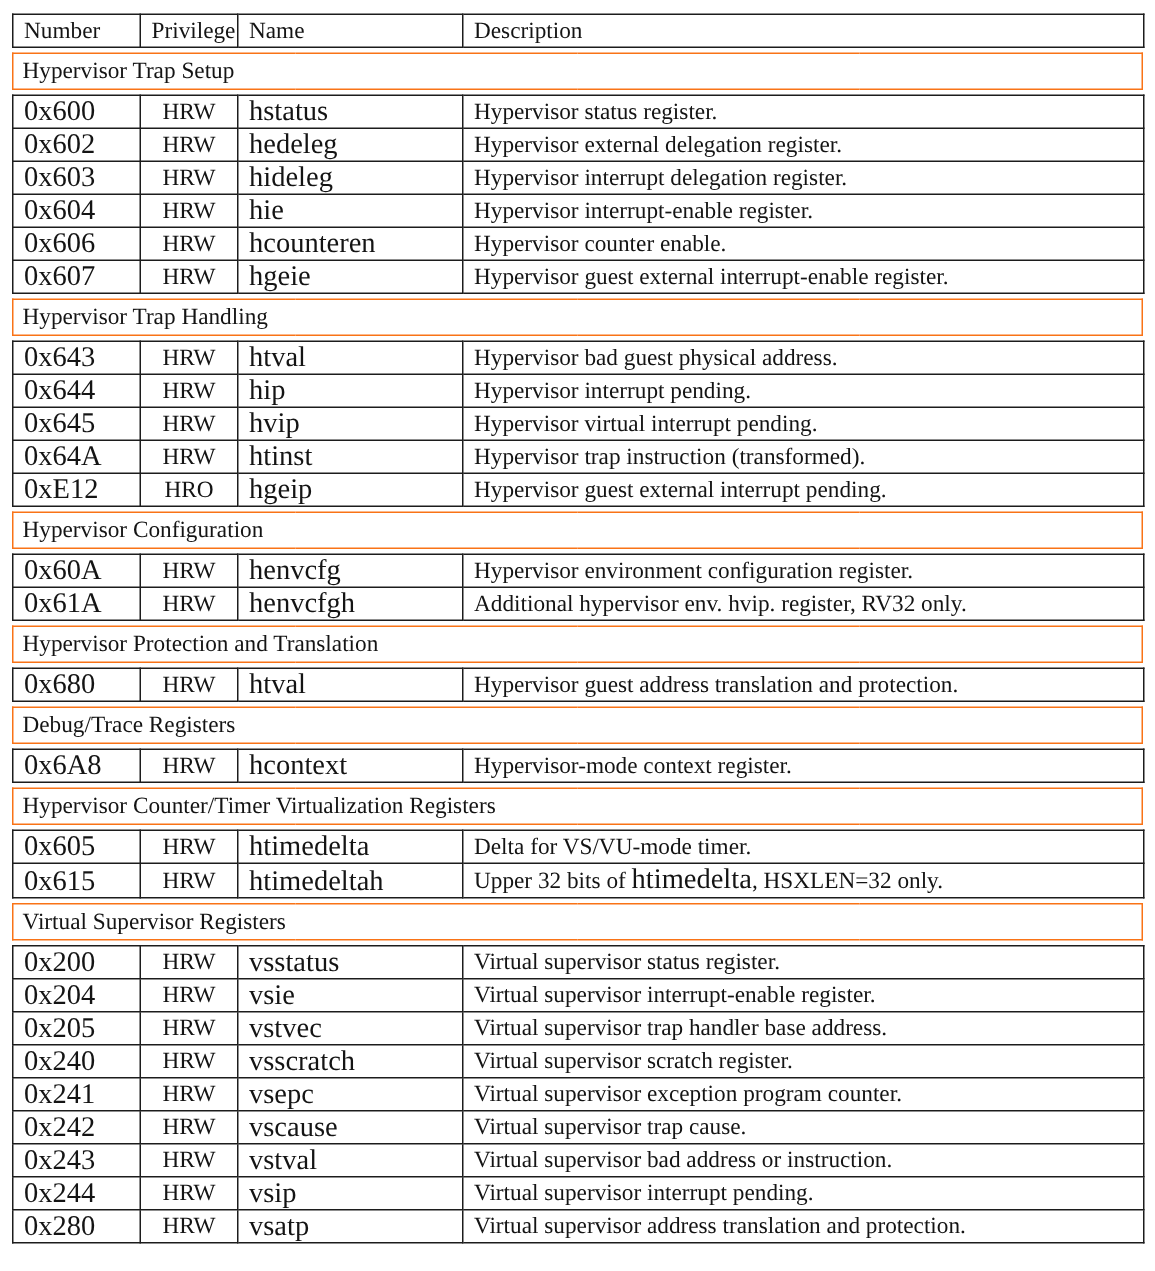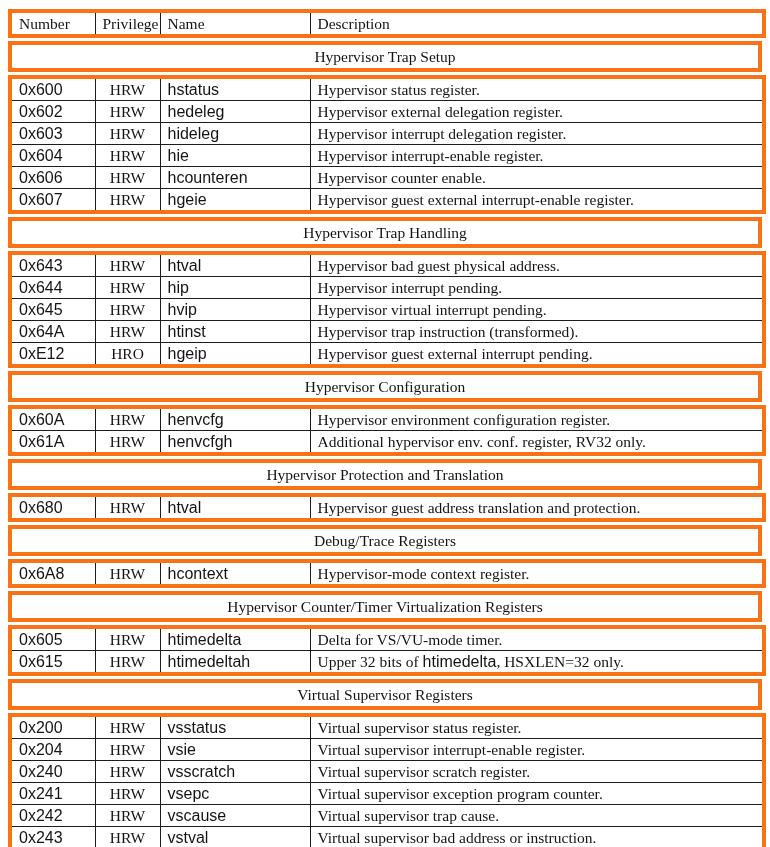--- a/index.html
+++ b/index.html
@@ -9,42 +9,41 @@
     font-family: "Liberation Serif", "DejaVu Serif", serif;
     color: #141414; font-size: 15.5px;
   }
   .page { padding: 9px 8px 0 8px; }
 
   table.block {
     border-collapse: collapse;
     table-layout: fixed;
     width: 754px;
     margin: 0 0 3px 0;
-    border: 4px solid #f97316;
+    border: 1px solid #f97316;
   }
   .head-block th, .rows-block td {
     border: 1px solid #1c1c1c;
     padding: 1px 7px;
     line-height: 19px;
     font-weight: normal;
     text-align: left;
     overflow: hidden;
     white-space: nowrap;
   }
   .title-block td {
     border: none;
     padding: 2px 6px;
     line-height: 19px;
-    text-align: center;
     white-space: nowrap;
     overflow: hidden;
   }
   .cell-number, .cell-name, code.tt {
-    font-family: Liberation Sans, sans-serif;
-    font-size: 16px;
+    font-family: Liberation Serif, serif;
+    font-size: 19px;
   }
   .cell-privilege { text-align: center !important; }
 </style>
 </head>
 <body>
 
 <div class="page">
 
   <table class="block head-block">
     <colgroup>
@@ -182,21 +181,21 @@
           <tr>
             <td class="cell-number">0x60A</td>
             <td class="cell-privilege">HRW</td>
             <td class="cell-name">henvcfg</td>
             <td class="cell-description">Hypervisor environment configuration register.</td>
           </tr>
           <tr>
             <td class="cell-number">0x61A</td>
             <td class="cell-privilege">HRW</td>
             <td class="cell-name">henvcfgh</td>
-            <td class="cell-description">Additional hypervisor env. conf. register, RV32 only.</td>
+            <td class="cell-description">Additional hypervisor env. hvip. register, RV32 only.</td>
           </tr>
         </tbody>
       </table>
       <table class="block title-block">
         <tbody>
           <tr>
             <td colspan="4">Hypervisor Protection and Translation</td>
           </tr>
         </tbody>
       </table>
@@ -289,20 +288,26 @@
             <td class="cell-name">vsstatus</td>
             <td class="cell-description">Virtual supervisor status register.</td>
           </tr>
           <tr>
             <td class="cell-number">0x204</td>
             <td class="cell-privilege">HRW</td>
             <td class="cell-name">vsie</td>
             <td class="cell-description">Virtual supervisor interrupt-enable register.</td>
           </tr>
           <tr>
+            <td class="cell-number">0x205</td>
+            <td class="cell-privilege">HRW</td>
+            <td class="cell-name">vstvec</td>
+            <td class="cell-description">Virtual supervisor trap handler base address.</td>
+          </tr>
+          <tr>
             <td class="cell-number">0x240</td>
             <td class="cell-privilege">HRW</td>
             <td class="cell-name">vsscratch</td>
             <td class="cell-description">Virtual supervisor scratch register.</td>
           </tr>
           <tr>
             <td class="cell-number">0x241</td>
             <td class="cell-privilege">HRW</td>
             <td class="cell-name">vsepc</td>
             <td class="cell-description">Virtual supervisor exception program counter.</td>
@@ -318,17 +323,23 @@
             <td class="cell-privilege">HRW</td>
             <td class="cell-name">vstval</td>
             <td class="cell-description">Virtual supervisor bad address or instruction.</td>
           </tr>
           <tr>
             <td class="cell-number">0x244</td>
             <td class="cell-privilege">HRW</td>
             <td class="cell-name">vsip</td>
             <td class="cell-description">Virtual supervisor interrupt pending.</td>
           </tr>
+          <tr>
+            <td class="cell-number">0x280</td>
+            <td class="cell-privilege">HRW</td>
+            <td class="cell-name">vsatp</td>
+            <td class="cell-description">Virtual supervisor address translation and protection.</td>
+          </tr>
         </tbody>
       </table>
     </div>
 
 </div>
 
 </body></html>

